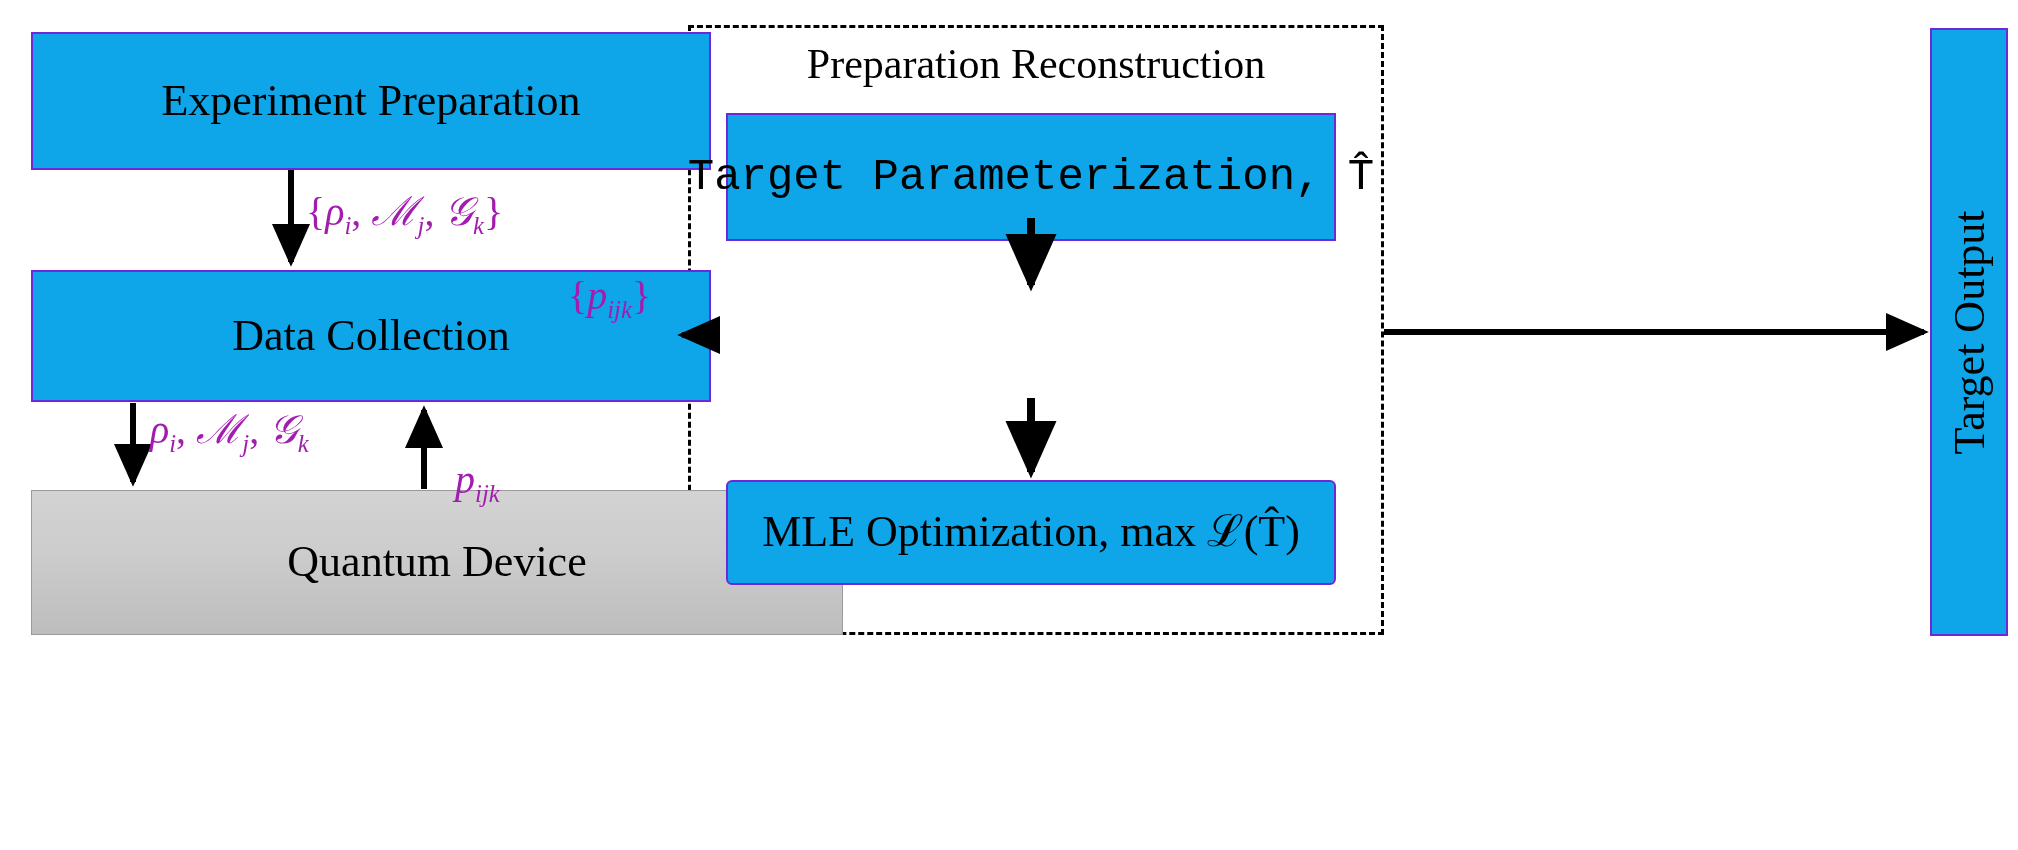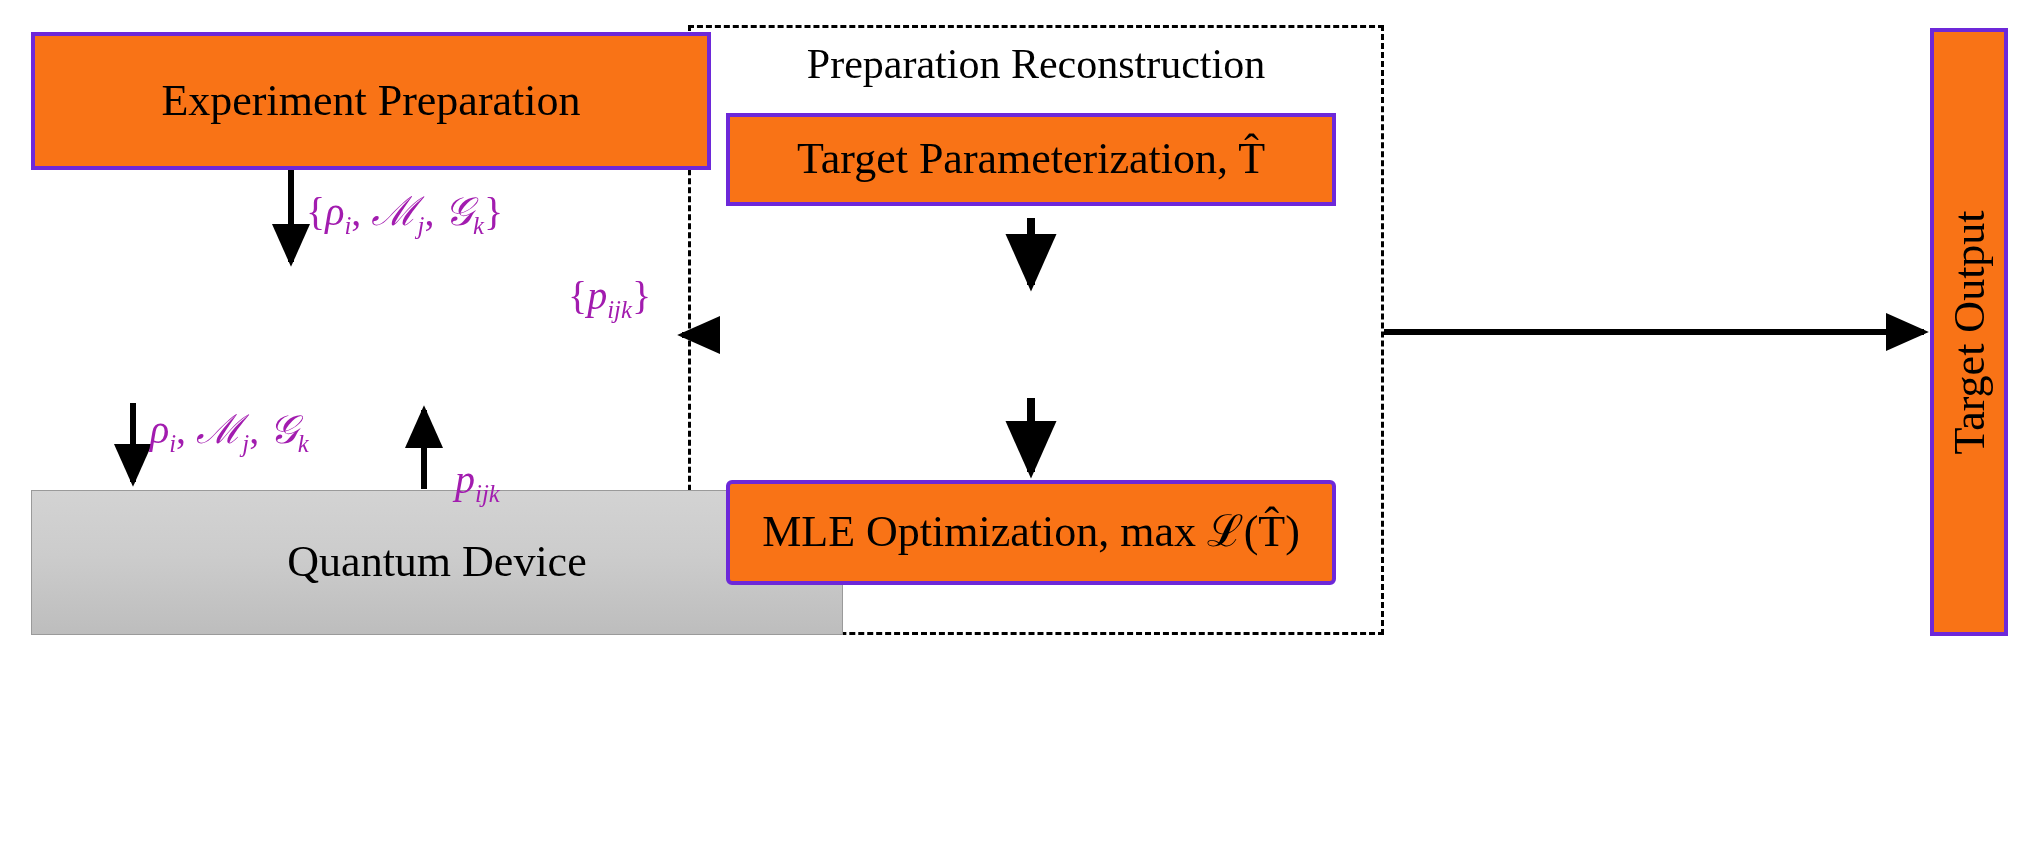--- a/index.html
+++ b/index.html
@@ -11,22 +11,22 @@
     position: relative;
     width: 2018px;
     height: 850px;
     background: #ffffff;
     font-family: "Liberation Serif", "DejaVu Serif", serif;
     overflow: hidden;
   }
   .box {
     position: absolute;
     box-sizing: border-box;
-    border: 4px solid #6d28d9;
-    background: #f97316;
+    border: 2px solid #6d28d9;
+    background: #0ea5e9;
     display: flex;
     align-items: center;
     justify-content: center;
     text-align: center;
   }
   .box-label {
     font-size: 44px;
     color: #000000;
     line-height: 1.1;
     white-space: nowrap;
@@ -56,21 +56,21 @@
   #group-title {
     position: absolute;
     left: 688px; top: 40px; width: 696px;
     text-align: center;
     font-size: 42px;
     color: #000000;
     white-space: nowrap;
   }
   
   #box-target-parameterization {
-    left: 726px; top: 113px; width: 610px; height: 93px;
+    left: 726px; top: 113px; width: 610px; height: 128px; font-family: Liberation Mono, monospace;
   }
   #box-likelihood-construction {
     left: 726px; top: 293px; width: 610px; height: 105px;
   }
   #box-mle-optimization {
     left: 726px; top: 480px; width: 610px; height: 105px; border-radius: 6px;
   }
   
   #box-target-output {
     left: 1930px; top: 28px; width: 78px; height: 608px;
@@ -115,20 +115,23 @@
 <div id="canvas">
 
   <div id="group-tomography-reconstruction"></div>
 
   <div id="group-title">Preparation Reconstruction</div>
 
   <div class="box" id="box-experiment-preparation">
     <span class="box-label">Experiment Preparation</span>
   </div>
 
+  <div class="box" id="box-data-collection">
+    <span class="box-label">Data Collection</span>
+  </div>
 
   <div class="box" id="box-quantum-device">
     <span class="box-label">Quantum Device</span>
   </div>
 
   <div class="box" id="box-target-parameterization">
     <span class="box-label">Target Parameterization, T̂</span>
   </div>
 
 

